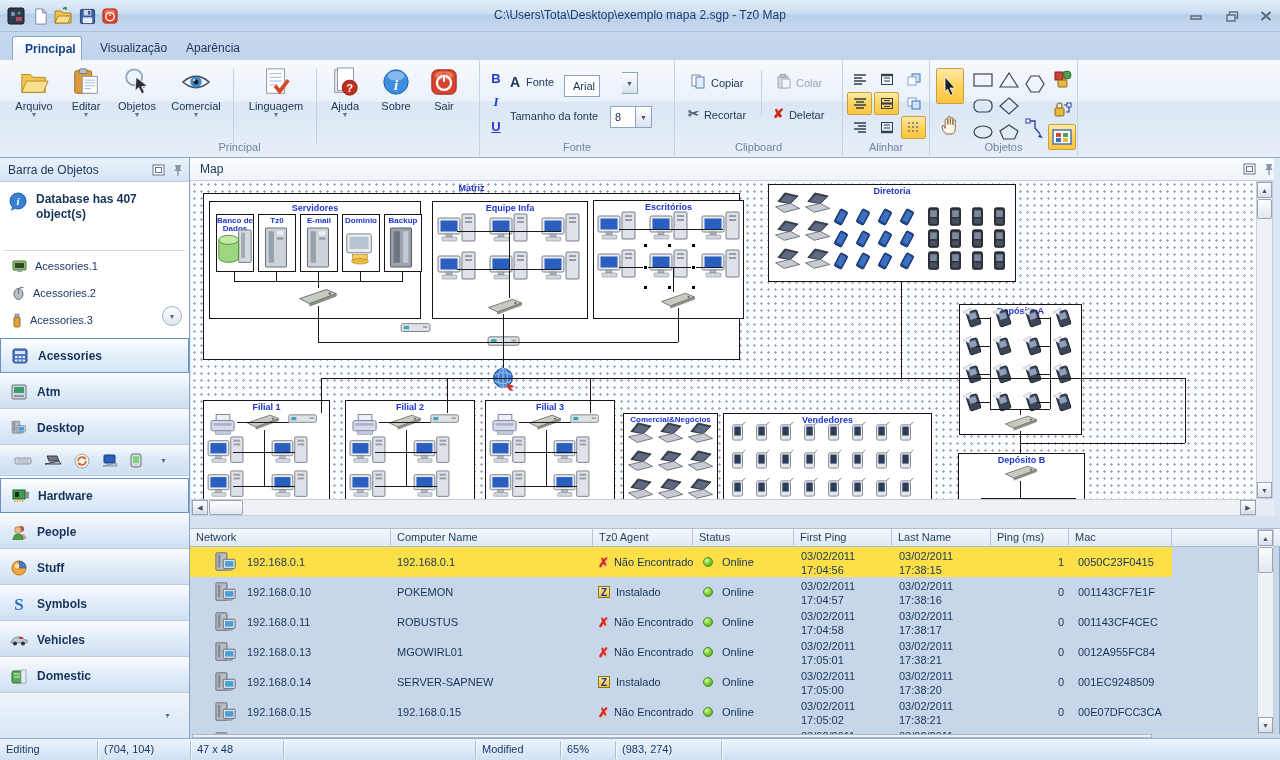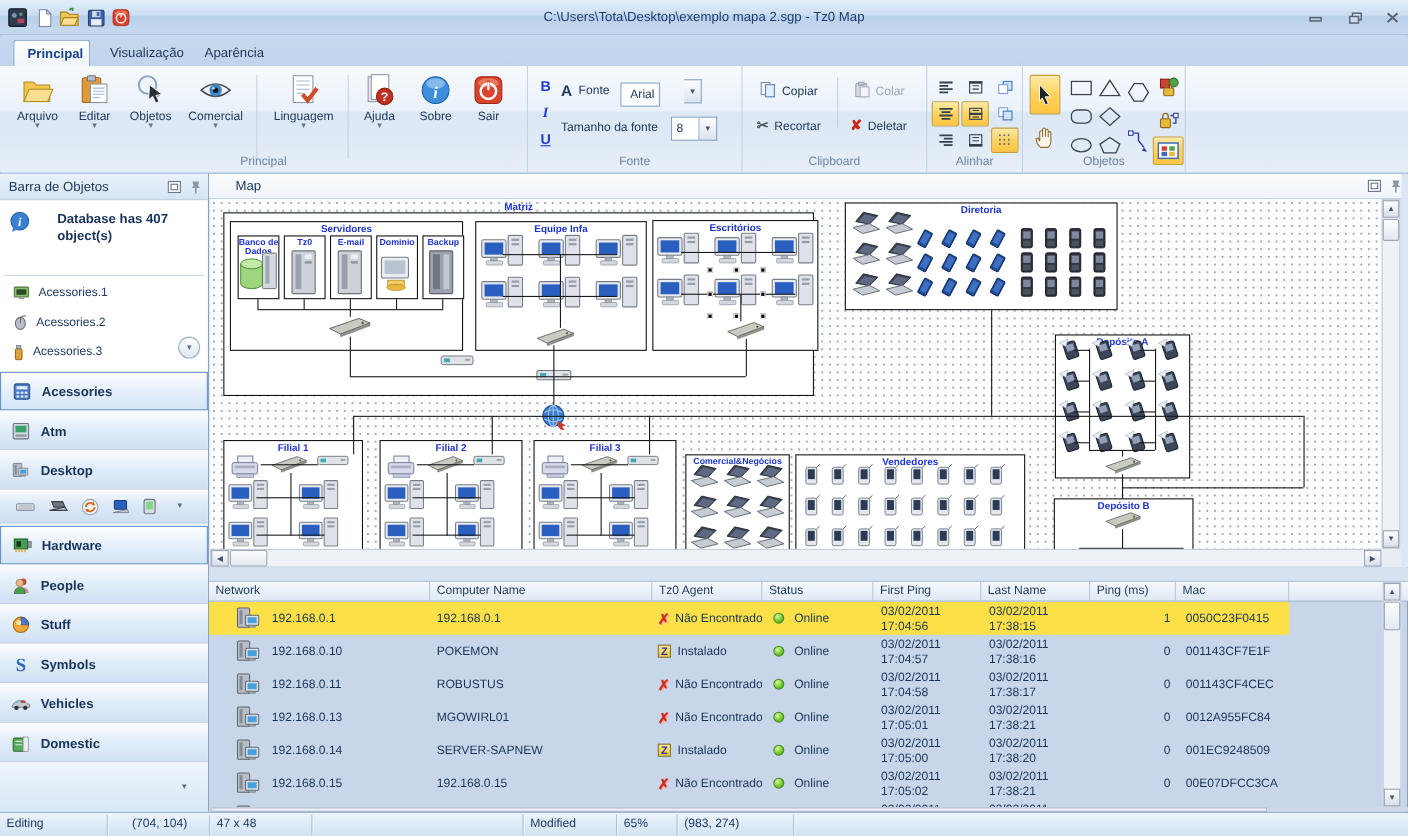--- a/index.html
+++ b/index.html
@@ -45,38 +45,38 @@
 .smallb svg,.smallb b{margin-right:5px}
 .alib{position:absolute;width:25px;height:23px;display:flex;align-items:center;justify-content:center;border-radius:2px}
 .shpb{position:absolute;width:25px;height:23px;display:flex;align-items:center;justify-content:center}
 
 
 #sidebar{left:0;top:158px;width:190px;height:580px;background:#fff;border-right:1px solid #8ca4bf}
 .sbhead{position:absolute;left:0;top:0;width:189px;height:24px;background:linear-gradient(#eaf2fb,#d5e4f4);
 border-bottom:1px solid #bccddf;font-size:12px;color:#20395c;line-height:24px;padding-left:8px}
 .hico{position:absolute;top:5px;width:15px;height:14px;display:flex;align-items:center;justify-content:center}
 .sbinfo{position:absolute;left:8px;top:34px;width:174px;display:flex}
-.sbinfo .txt{font-weight:bold;font-size:12px;color:#17335a;margin-left:24px;line-height:15px;width:130px}
+.sbinfo .txt{font-weight:bold;font-size:12px;color:#17335a;margin-left:8px;line-height:15px;width:130px}
 .sbsep{position:absolute;left:4px;top:92px;width:181px;height:1px;background:#cdd9e6}
 .sbitem{position:absolute;left:12px;width:150px;height:24px;display:flex;align-items:center;font-size:11px;color:#1c3a66}
 .sbitem svg{margin-right:8px}
 .circlebtn{position:absolute;left:162px;top:148px;width:20px;height:20px;border-radius:50%;background:linear-gradient(#fff,#dde6f0);
 border:1px solid #9eb2c8;display:flex;align-items:center;justify-content:center;font-size:7px;color:#5a6e88}
 .cat{position:absolute;left:0;width:189px;height:35px;display:flex;align-items:center;padding-left:10px;
 background:linear-gradient(#f8fbfe,#e2edf9 45%,#cfe0f4);border-top:1px solid #f3f8fd;border-bottom:1px solid #b8cade;
 font-weight:bold;font-size:12px;color:#17335a}
 .cat .cic{width:18px;height:18px;margin-right:9px;display:flex;align-items:center;justify-content:center}
 .cat.sel{border:1px solid #6593c8;background:linear-gradient(#fdfeff,#e7f0fb 45%,#d4e5f7)}
 .catsub{position:absolute;left:0;width:189px;height:30px;display:flex;align-items:center;gap:12px;padding-left:14px;
 background:linear-gradient(#f6fafd,#dcE9f7 45%,#cddff3);border-bottom:1px solid #b8cade}
 .cattail{position:absolute;left:0;width:189px;background:linear-gradient(#eef4fb,#d9e7f6)}
 
 
 #maphead{left:190px;top:158px;width:1090px;height:23px;background:linear-gradient(#fcfdfe,#eef4fa);
-border-bottom:1px solid #c3d2e2;font-size:12px;color:#20395c;line-height:22px;padding-left:24px}
+border-bottom:1px solid #c3d2e2;font-size:12px;color:#20395c;line-height:22px;padding-left:10px}
 #mapc{left:191px;top:181px;width:1065px;height:318px;overflow:hidden;
 background:radial-gradient(circle,#a4aab8 1px,transparent 1.15px) 0 0/7px 7px,#fcfdfe}
 .gbox{position:absolute;border:1px solid #151515;background:#fff}
 .glabel{position:absolute;top:1px;left:0;right:0;text-align:center;font-weight:bold;font-size:9px;color:#1d35cf;white-space:nowrap;overflow:hidden}
 .flabel{position:absolute;left:0;right:0;text-align:center;font-weight:bold;font-size:9px;color:#1d35cf}
 .srvbox{position:absolute;border:1px solid #151515;background:#fff;top:12px;width:38px;height:58px}
 .srvbox .sl{font-weight:bold;font-size:8px;line-height:8px;color:#1d35cf;text-align:center;padding-top:2px}
 .dev{position:absolute}
 .ln{position:absolute;background:#1a1a1a}
 .hd{position:absolute;width:5px;height:5px;background:#0a0a0a;border:1px solid #fdfdfd}
@@ -1466,21 +1466,21 @@
     <span class="sb-btn" style="left:0;top:187px;width:15px;height:16px">▼</span>
   </div>
   <div id="thsb">
       <i></i>
     </div>
 </div>
 
 <div id="statusbar" class="ab">
   <span class="stv" style="left:6px">Editing</span>
   <i class="stsep" style="left:97px"></i>
-  <span class="stv" style="left:120px">(704, 104)</span>
+  <span class="stv" style="left:104px">(704, 104)</span>
   <i class="stsep" style="left:190px"></i>
   <span class="stv" style="left:197px">47 x 48</span>
   <i class="stsep" style="left:283px"></i>
   <i class="stsep" style="left:475px"></i>
   <span class="stv" style="left:482px">Modified</span>
   <i class="stsep" style="left:560px"></i>
   <span class="stv" style="left:567px">65%</span>
   <i class="stsep" style="left:615px"></i>
   <span class="stv" style="left:622px">(983, 274)</span>
   <i class="stsep" style="left:721px"></i>

